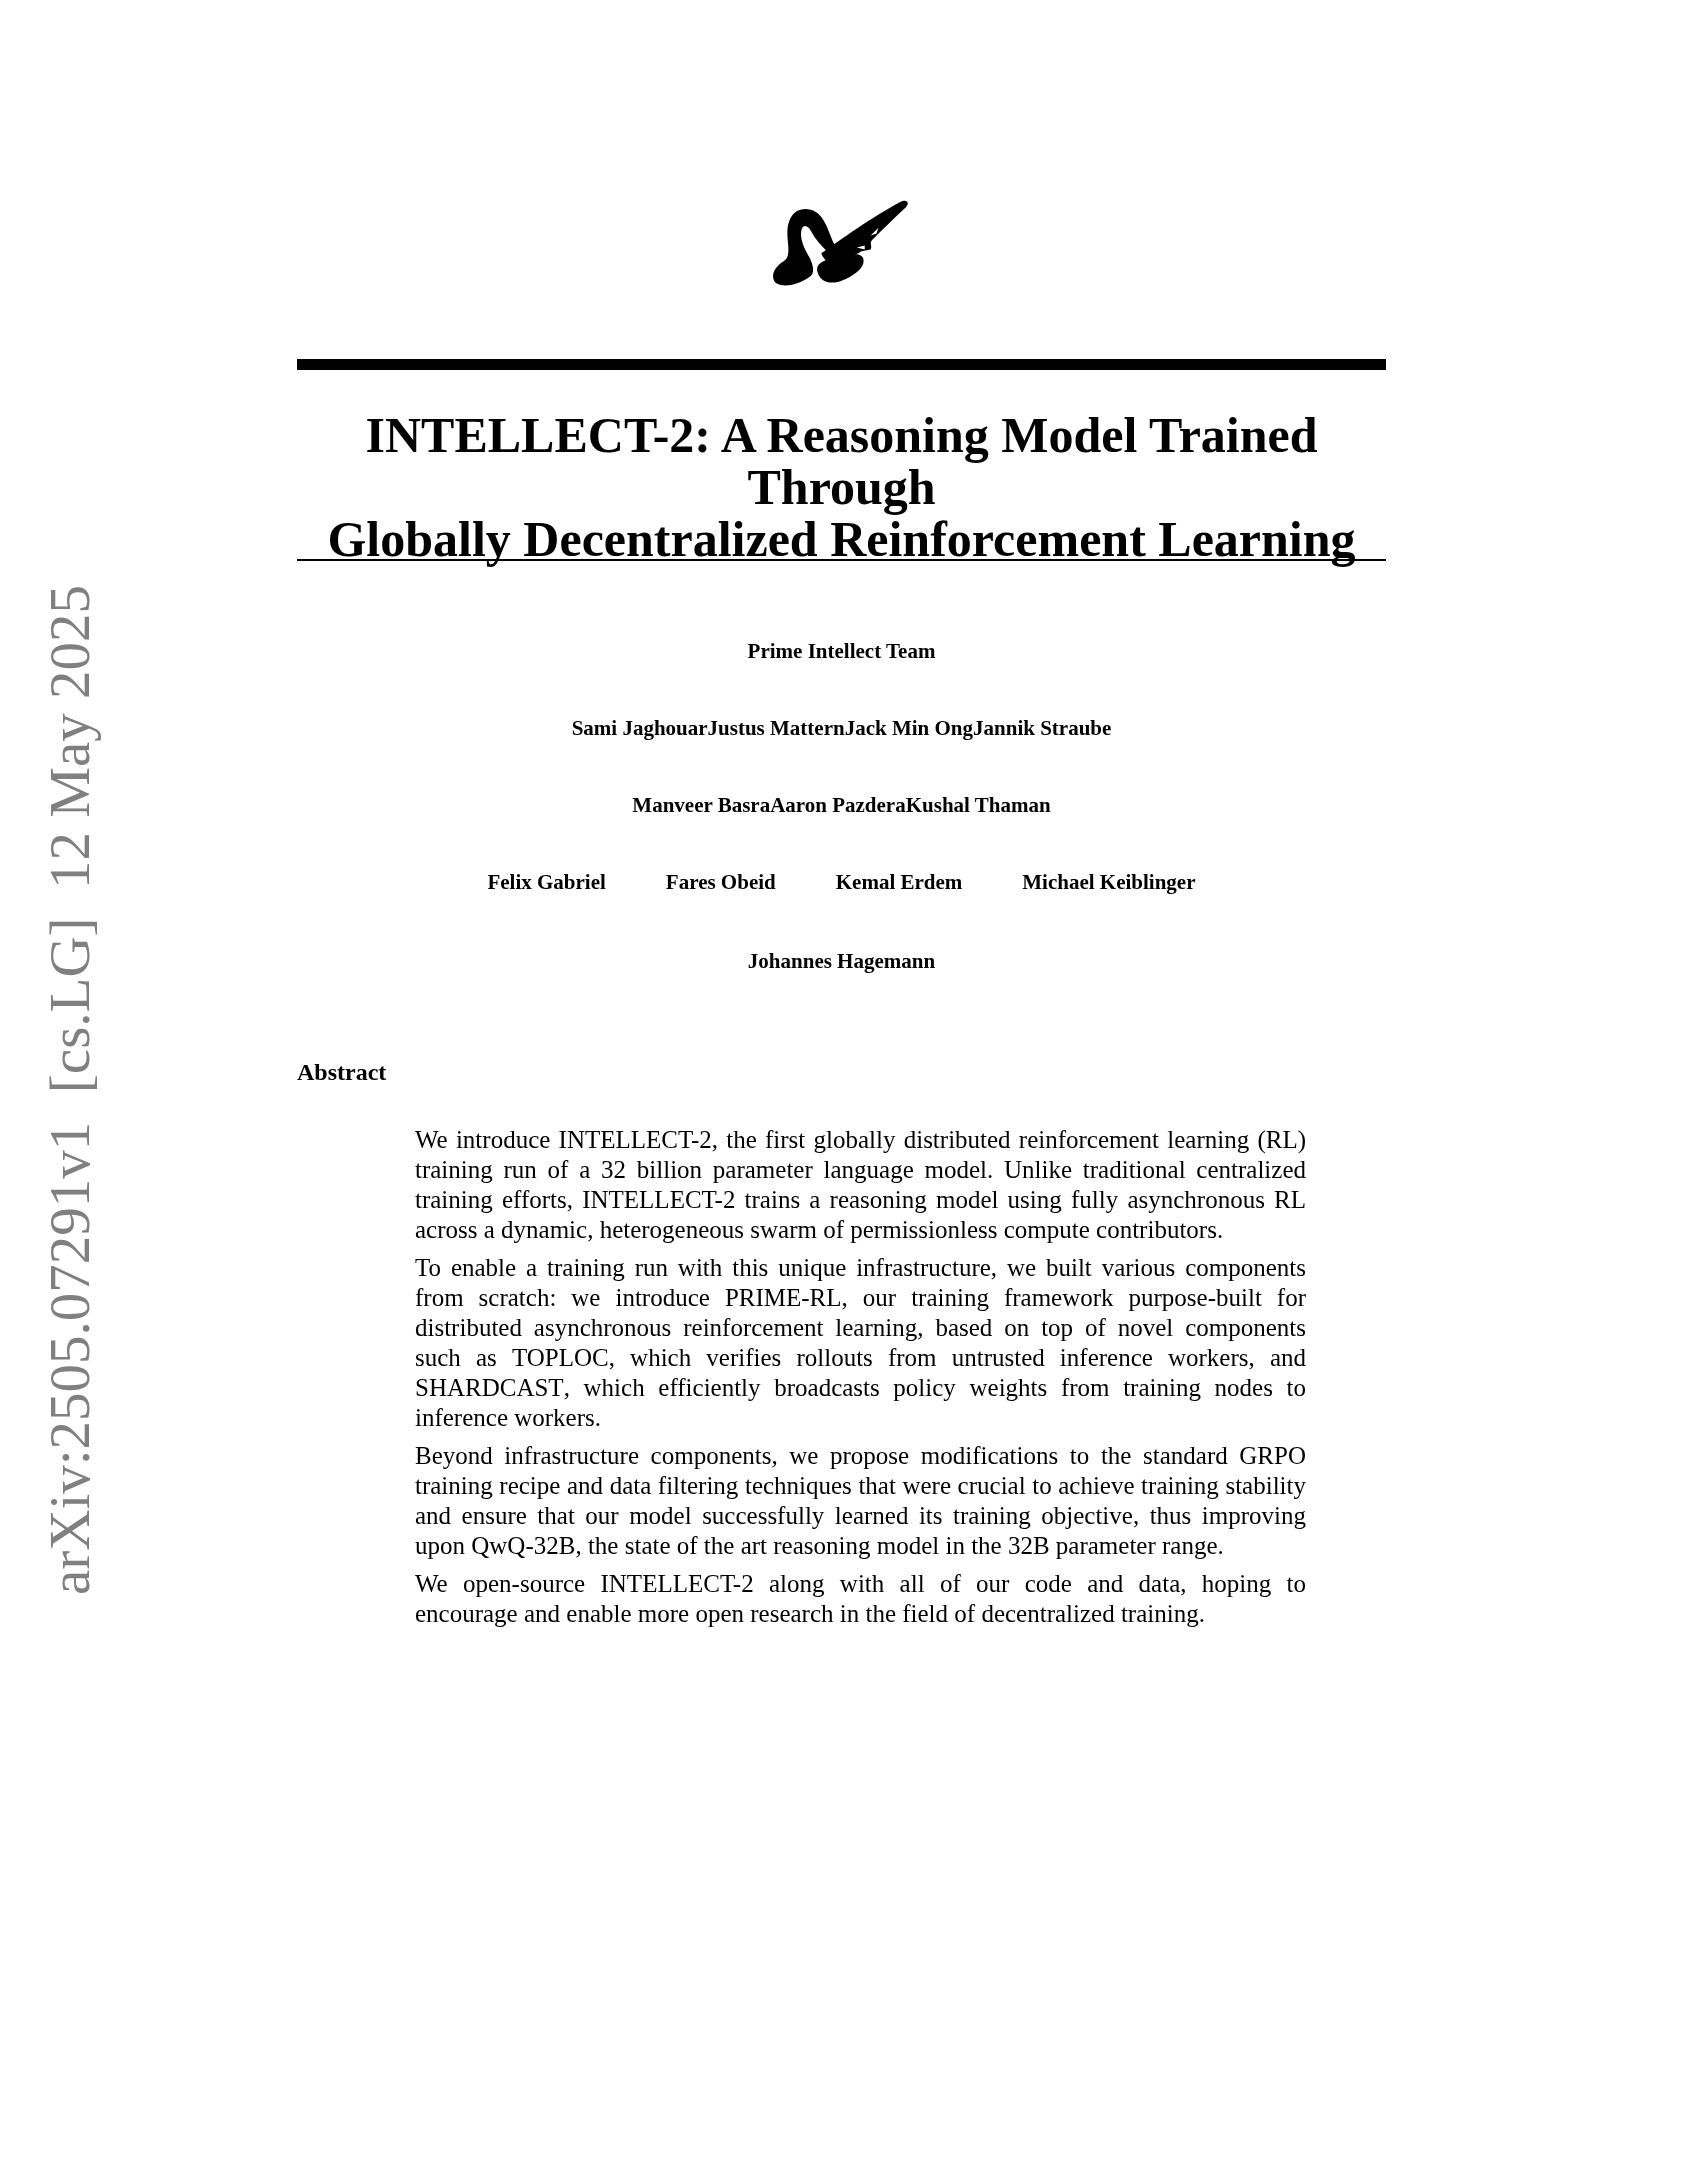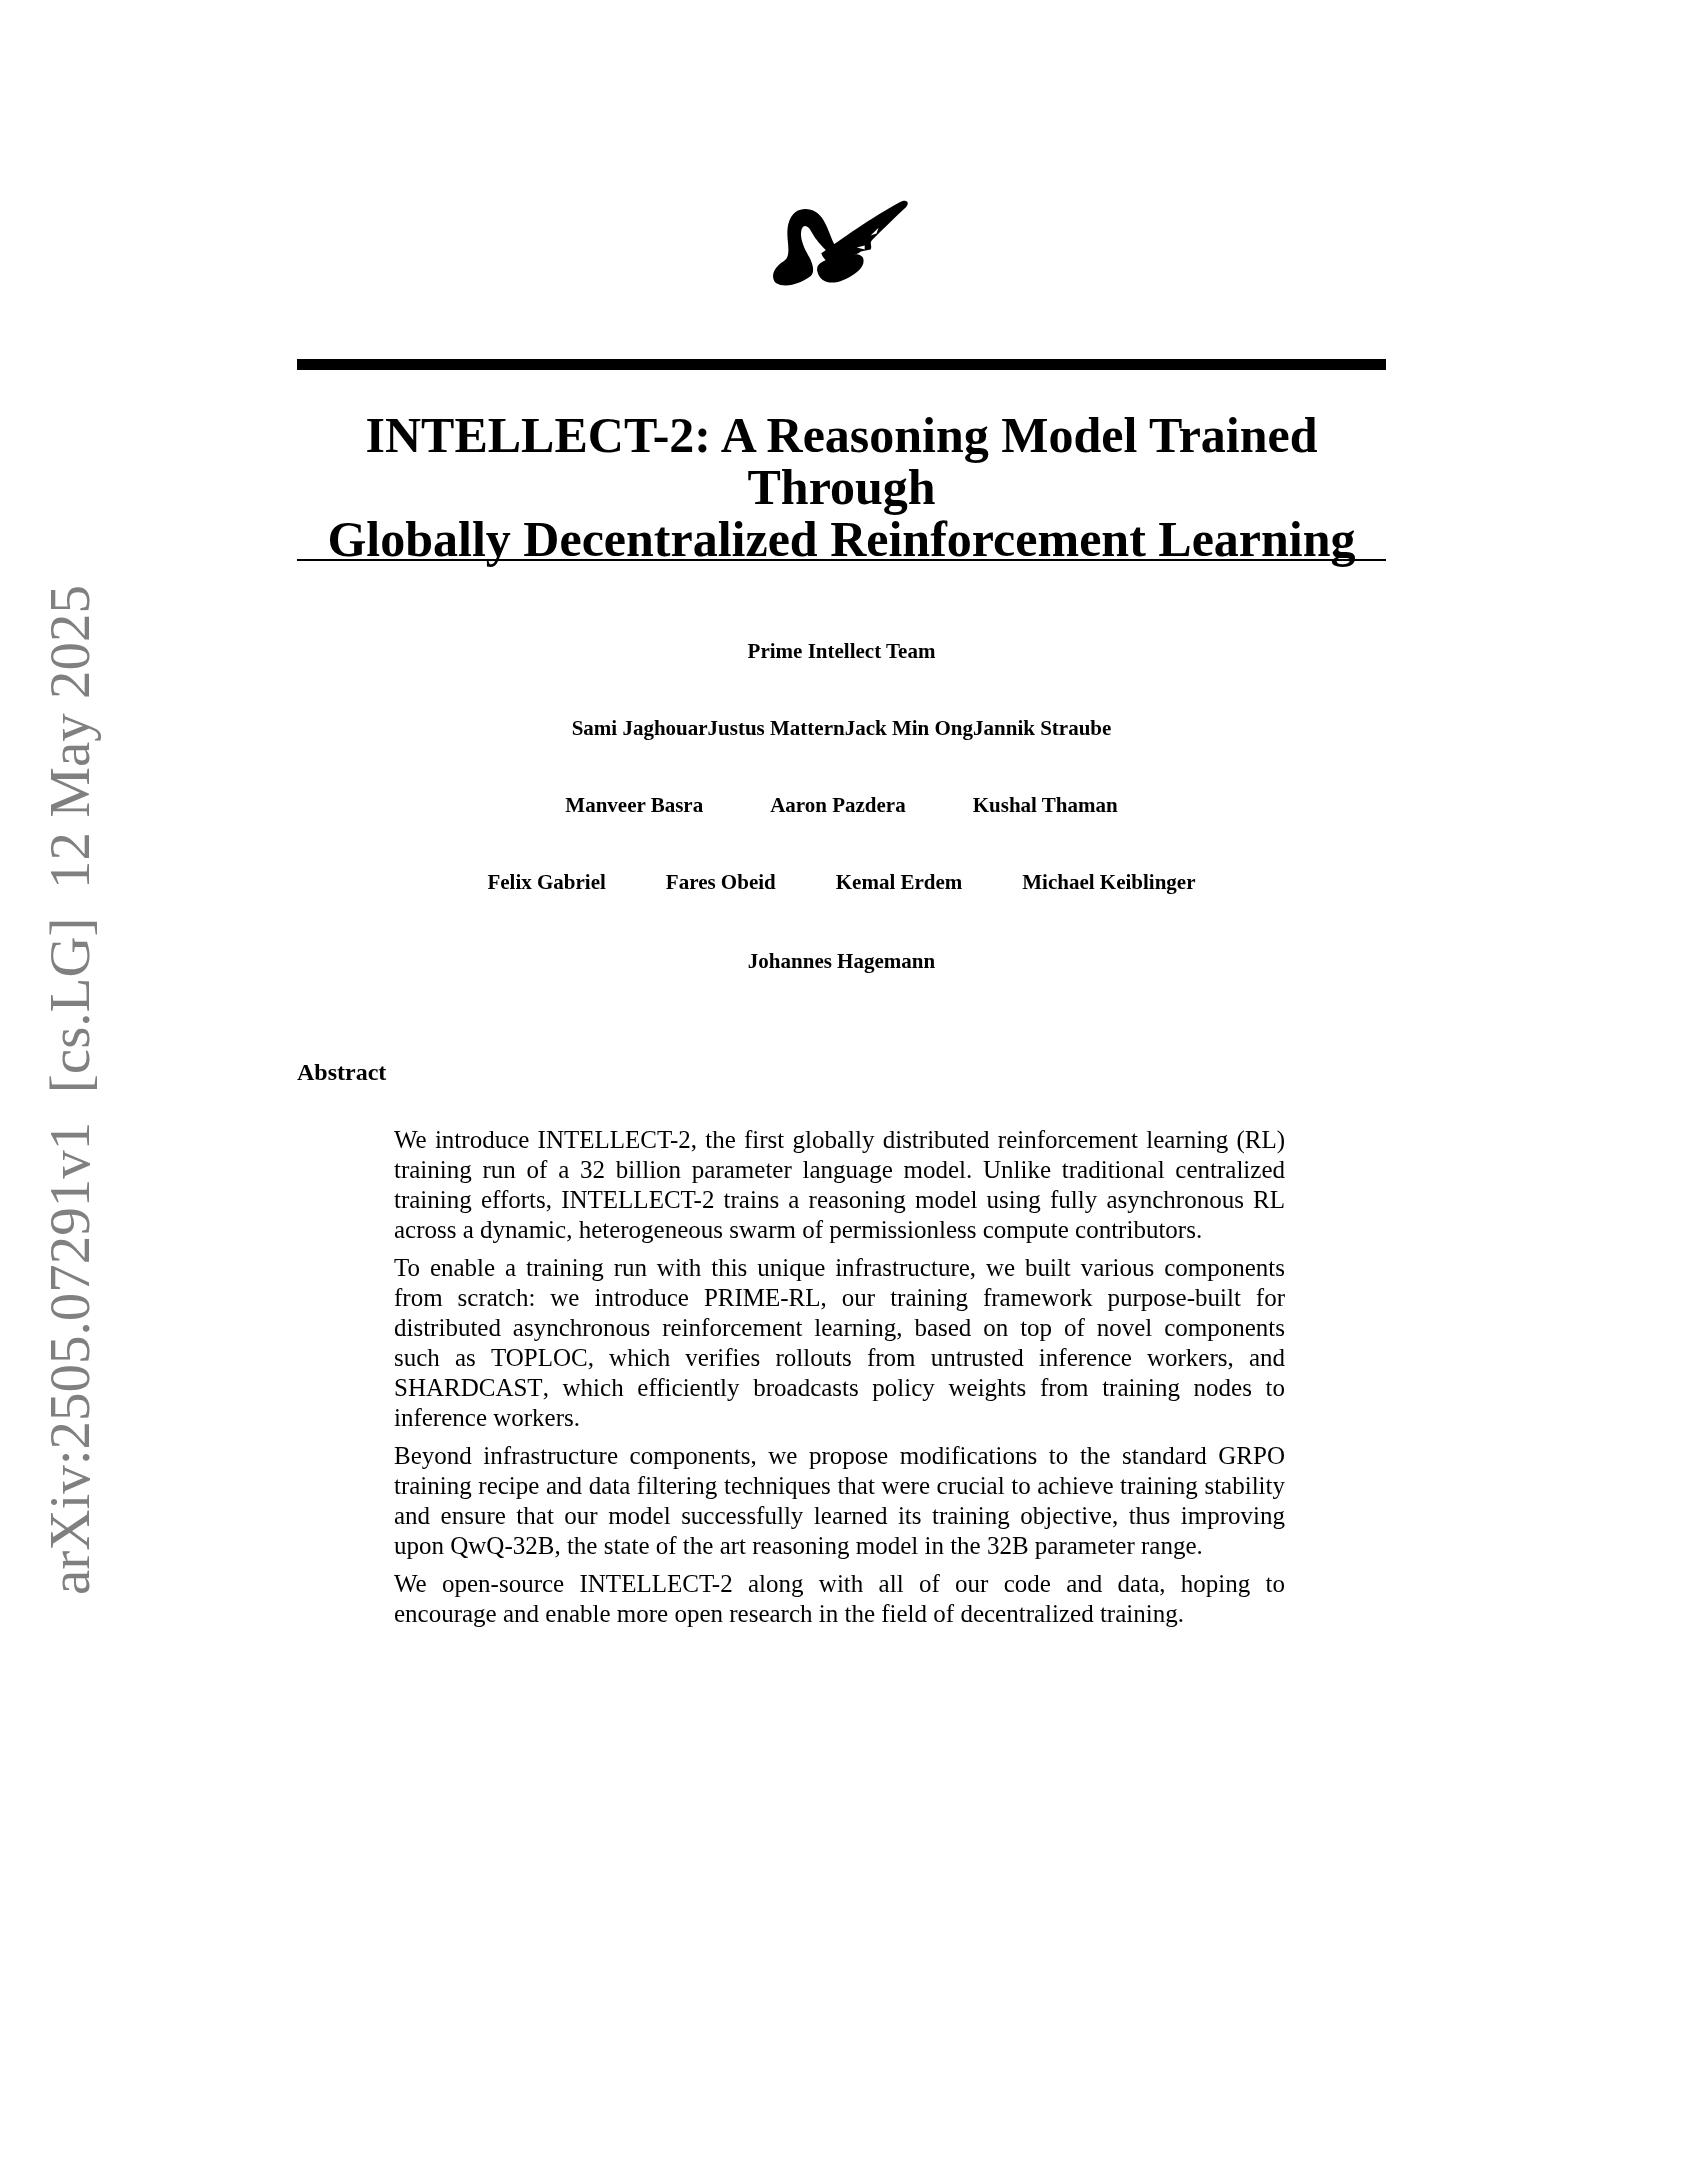--- a/index.html
+++ b/index.html
@@ -31,32 +31,32 @@
     text-align: center; font-weight: bold;
     font-size: 50px; line-height: 52px;
   }
 
   .authors {
     left: 297px; top: 613px; width: 1089px;
     font-weight: bold; font-size: 21px; line-height: 77px;
   }
   .authors .row { display: flex; justify-content: center; white-space: nowrap; }
   .authors .row.r1 { }
-  .authors .row.r2 { gap: 67px; }
+  .authors .row.r2 { }
   .authors .row.r3 { gap: 60px; }
   .authors .row.last { margin-top: 2px; }
 
   .abstract-heading {
     left: 297px; top: 1054px; width: 1089px;
     font-weight: bold;
     font-size: 24px; line-height: 36px;
   }
 
   .abstract-body {
-    left: 394px; top: 1125px; width: 891px;
+    left: 415px; top: 1125px; width: 891px;
     font-size: 25px; line-height: 30px;
     text-align: justify;
     hyphens: manual;
   }
   .abstract-body p { margin: 0 0 8px 0; }
   .sc { font-variant: small-caps; }
 </style>
 </head>
 <body>
 

